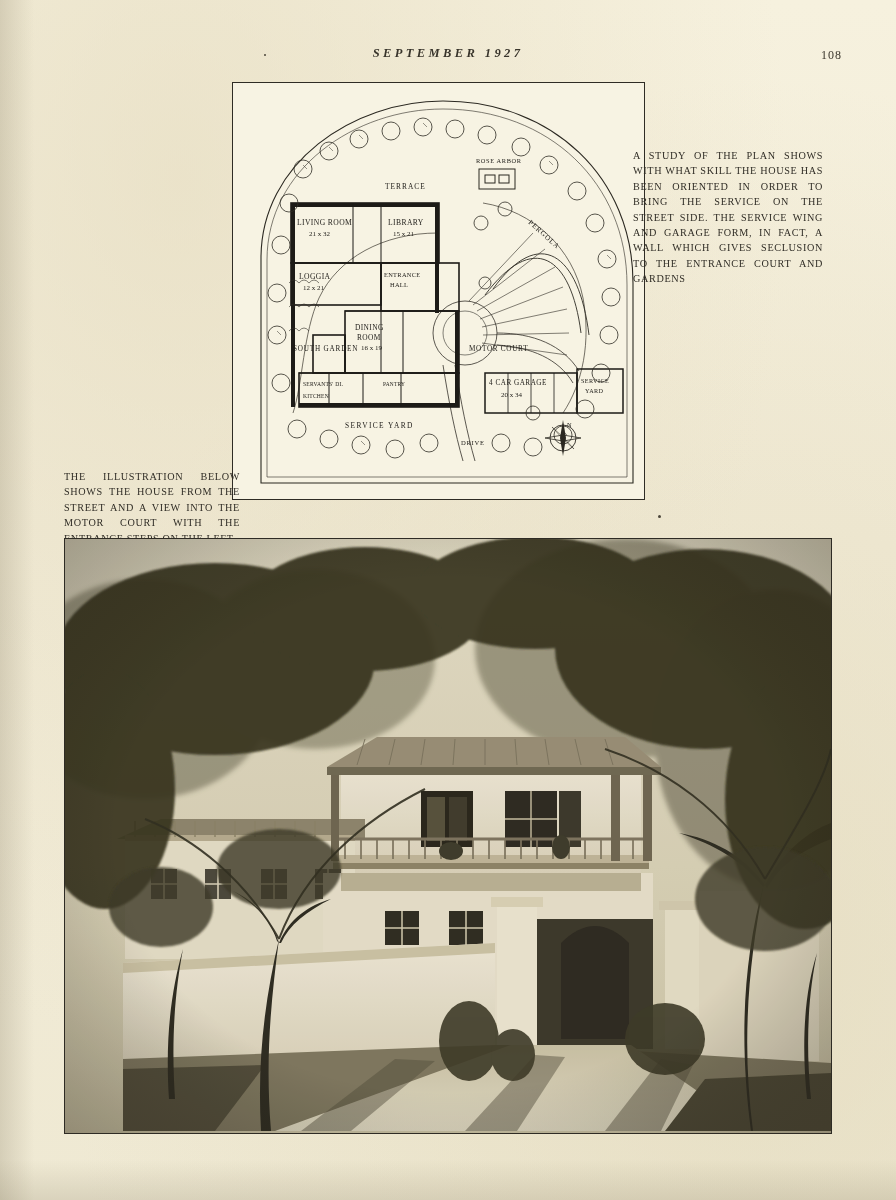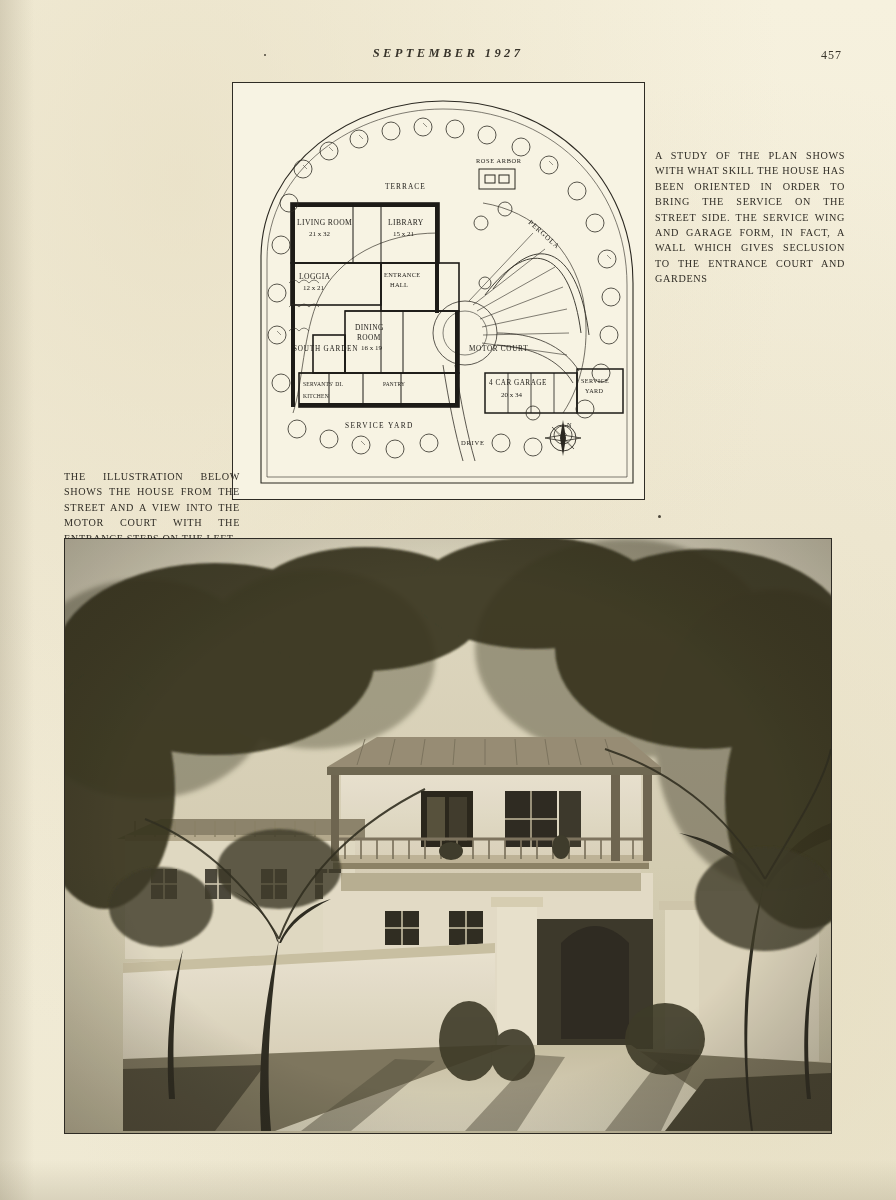--- a/index.html
+++ b/index.html
@@ -70,21 +70,21 @@
   .plan-inner {
     position: absolute;
     inset: 0;
     overflow: hidden;
   }
   .plan-svg { position:absolute; left:0; top:0; }
 
   
   .caption-right {
     position: absolute;
-    left: 655px;
+    left: 633px;
     top: 148px;
     width: 190px;
     font-size: 10.2px;
     line-height: 15.4px;
     letter-spacing: 0.65px;
     color: #302d26;
     text-align: justify;
     font-family: "Liberation Serif", serif;
   }
 
@@ -136,21 +136,21 @@
   }
   .plan-label { font-family:"Liberation Serif", serif; fill:#1e1c18; }
 </style>
 </head>
 <body>
 
 <div class="page">
 
   <div class="head-dot"></div>
   <div class="running-head">SEPTEMBER 1927</div>
-  <div class="folio">457</div>
+  <div class="folio">108</div>
 
   <div class="plan-frame">
     <div class="plan-inner">
       <svg class="plan-svg" width="410" height="415" viewBox="0 0 410 415" xmlns="http://www.w3.org/2000/svg">
         <rect x="0" y="0" width="410" height="415" fill="#f7f3e3"></rect>
 
         <g fill="none" stroke="#2b2821" stroke-width="1.1">
           <path d="M28,390 L28,175 C28,80 120,18 210,18 C320,18 400,95 400,200 L400,400 L28,400 Z"></path>
           <path d="M34,388 L34,177 C34,86 122,26 210,26 C316,26 394,100 394,202 L394,394 L34,394 Z" stroke-width="0.6"></path>
         </g>

